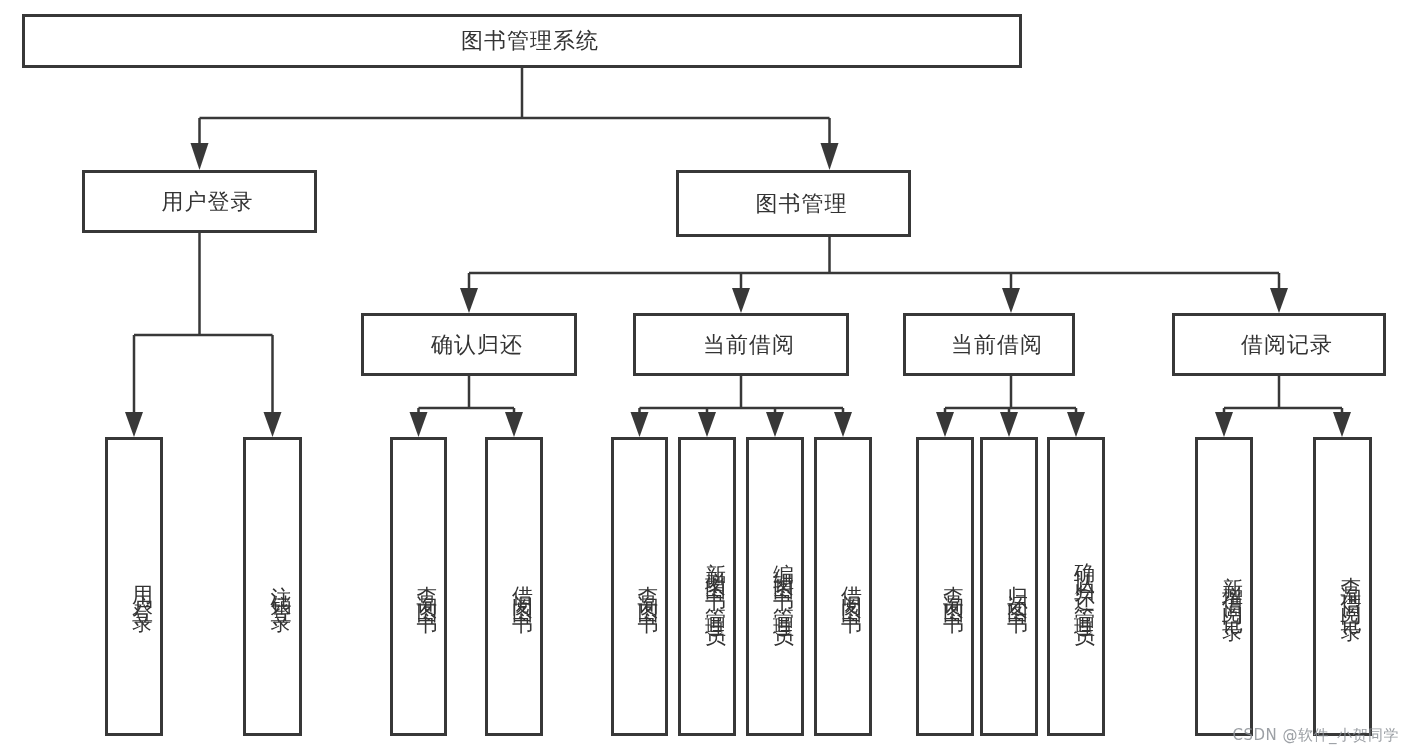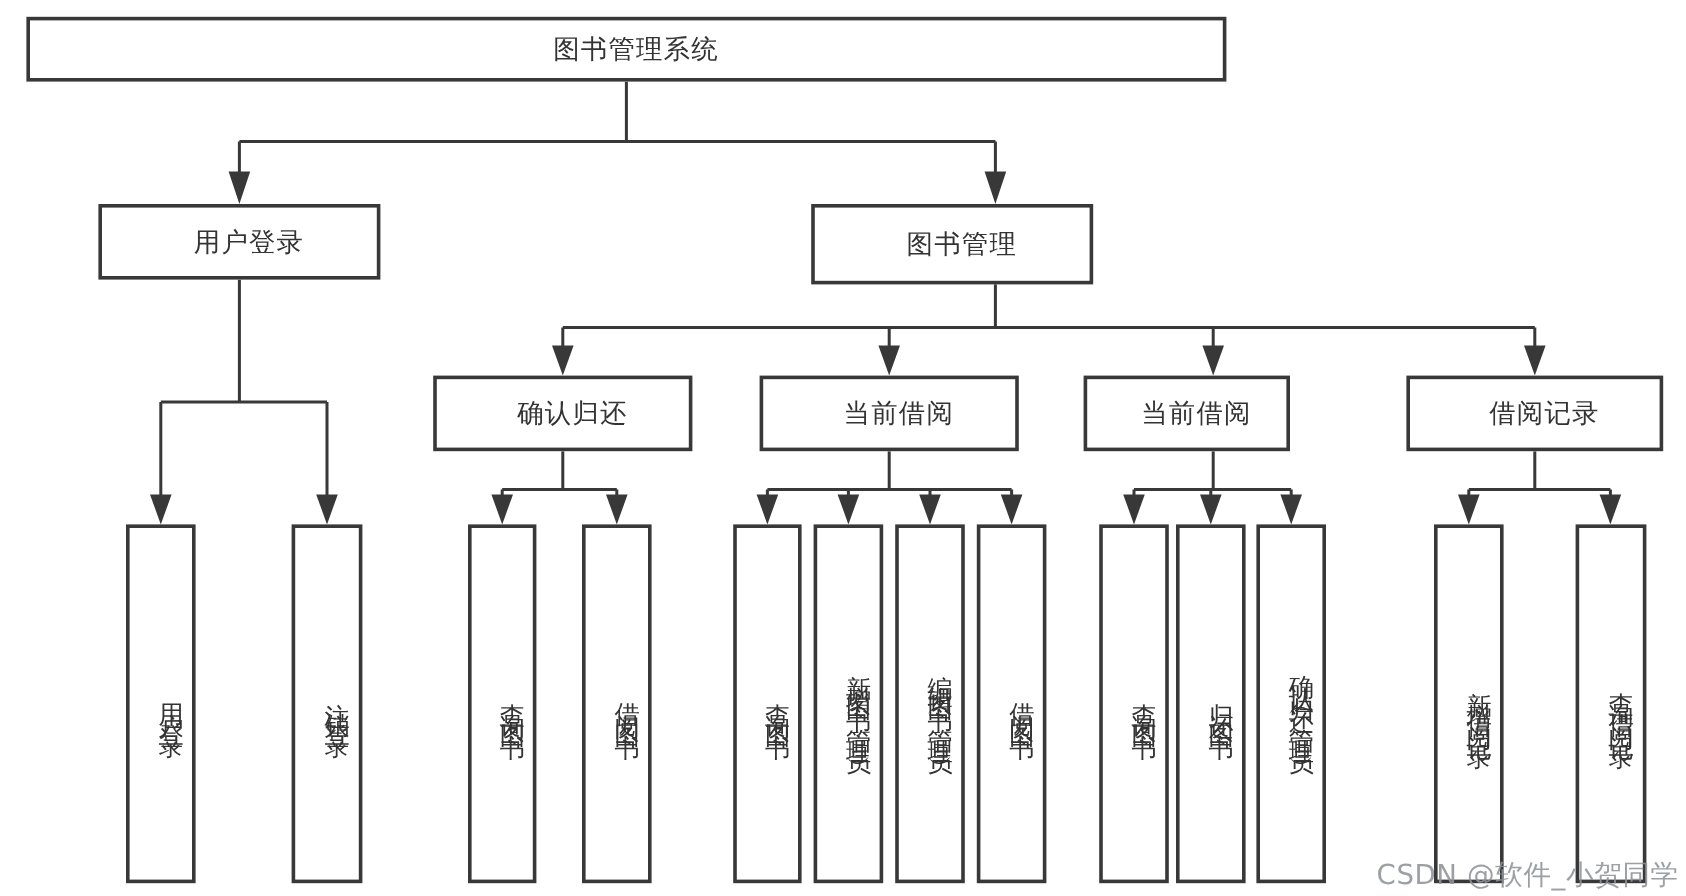--- a/index.html
+++ b/index.html
@@ -24,21 +24,21 @@
   .node.v { justify-content:center; }
   .node.v .vlbl {
     writing-mode:vertical-rl;
     text-orientation:mixed;
     font-size:21px; color:#333333;
     letter-spacing:9px; line-height:1;
     white-space:nowrap;
   }
   .watermark {
     position:absolute; right:6px; bottom:2px;
-    font-size:23px; color:rgba(142,147,153,0.88);
+    font-size:15px; color:rgba(142,147,153,0.88);
     letter-spacing:0.5px; z-index:10; white-space:nowrap;
   }
 </style>
 </head>
 <body>
 
 <div class="canvas">
 
   <svg class="connectors" viewBox="0 0 1405 747" xmlns="http://www.w3.org/2000/svg">
     <g stroke="#383838" stroke-width="2.5" fill="none">

